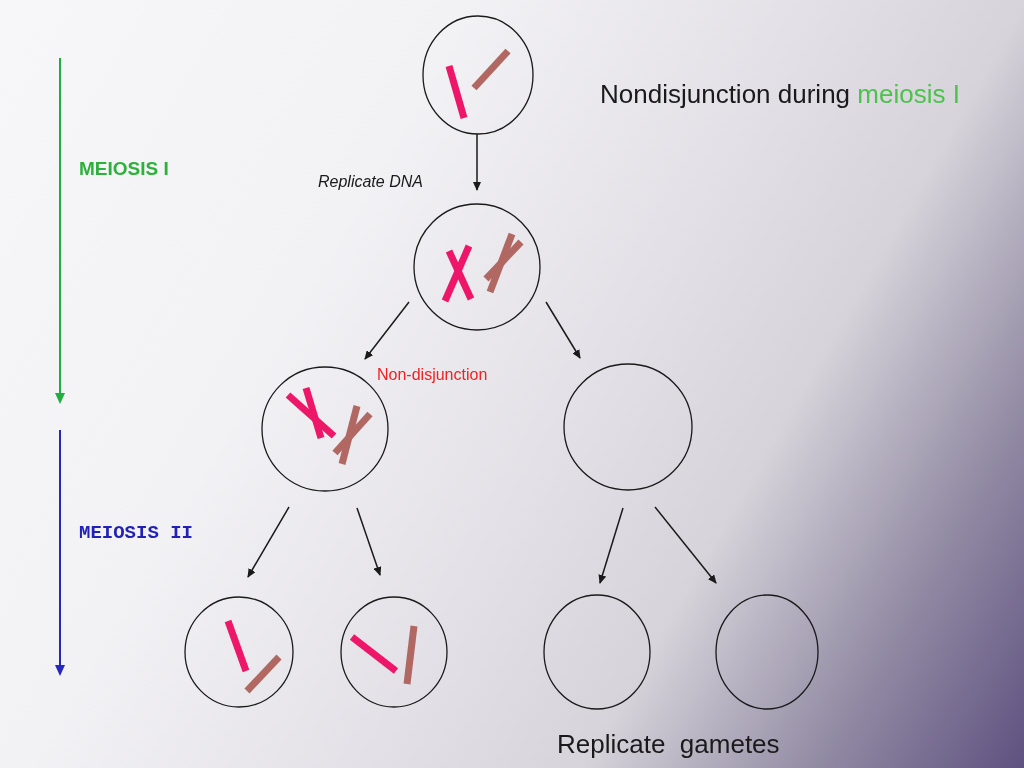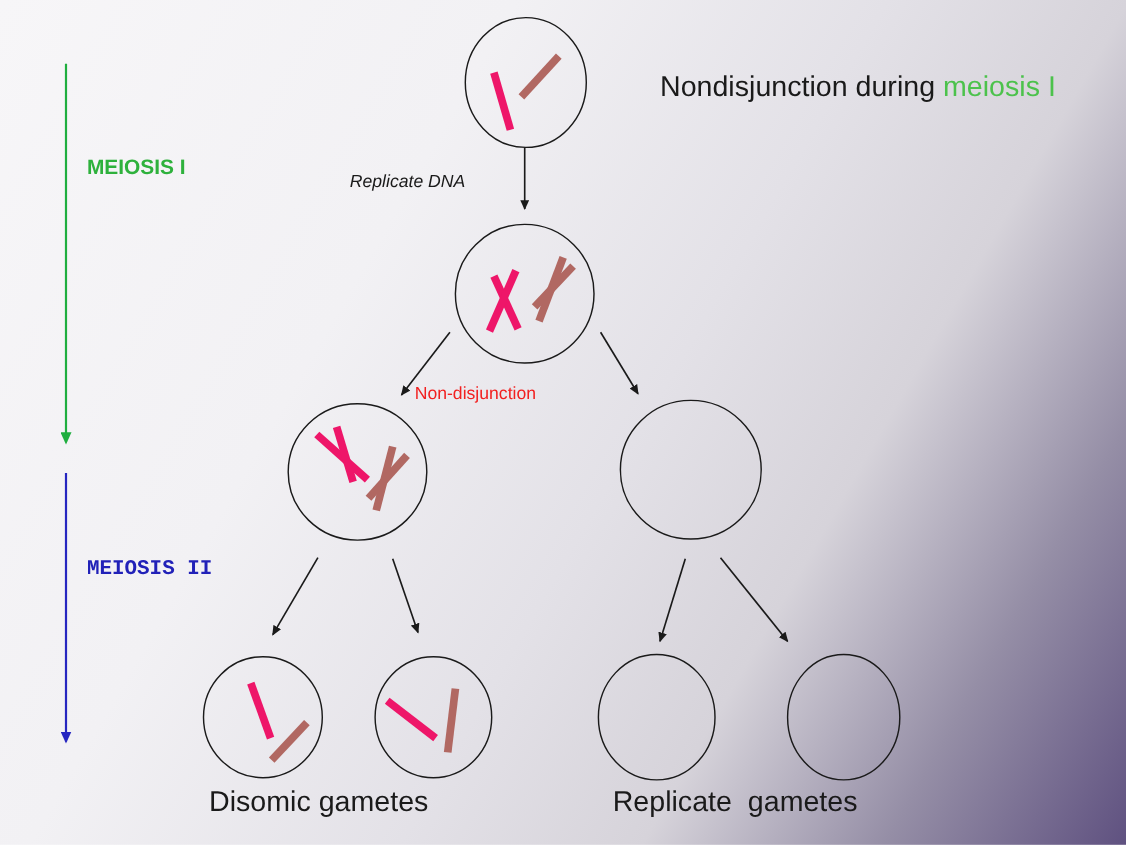--- a/index.html
+++ b/index.html
@@ -10,21 +10,21 @@
     font-family:"Liberation Sans", sans-serif;
     background:linear-gradient(120deg,
       var(--bg-light) 0%,
       #f2f1f4 32%,
       #e3e1e7 55%,
       #d6d3da 70%,
       #958ea6 85%,
       var(--bg-dark) 100%);
   }
   .stage svg{position:absolute;left:0;top:0;}
-  .lbl{position:absolute;white-space:pre;line-height:1.15;color:var(--text-black);}
+  .lbl{position:absolute;white-space:pre;line-height:1.15;color:var(--text-black);margin-top:16px;}
   .title{left:600px;top:64px;font-size:26px;}
   .title .green{color:var(--title-green);}
   .meiosis1{left:79px;top:142px;font-size:19px;font-weight:bold;color:var(--meiosis1-green);}
   .meiosis2{left:79px;top:507px;font-size:19px;font-weight:bold;color:var(--meiosis2-blue);font-family:Liberation Mono, monospace;}
   .replicate{left:318px;top:157px;font-size:16px;font-style:italic;}
   .nondisj{left:377px;top:350px;font-size:16px;color:var(--nondisjunction-red);}
   .disomic{left:190px;top:714px;font-size:26px;}
   .nullisomic{left:557px;top:714px;font-size:26px;}
   .cell{fill:none;stroke:var(--text-black);stroke-width:1.3px;}
   .chrom-pink{stroke:var(--chromosome-pink);stroke-width:7px;stroke-linecap:butt;}
@@ -92,15 +92,14 @@
   </svg>
 
   <div class="lbl title"><span>Nondisjunction during </span><span class="green">meiosis I</span></div>
 
   <div class="lbl meiosis1">MEIOSIS I</div>
   <div class="lbl meiosis2">MEIOSIS II</div>
 
   <div class="lbl replicate">Replicate DNA</div>
   <div class="lbl nondisj">Non-disjunction</div>
 
-  <div class="lbl disomic">Disomic gametes</div>
   <div class="lbl nullisomic">Replicate  gametes</div>
 </div>
 
 </body></html>

